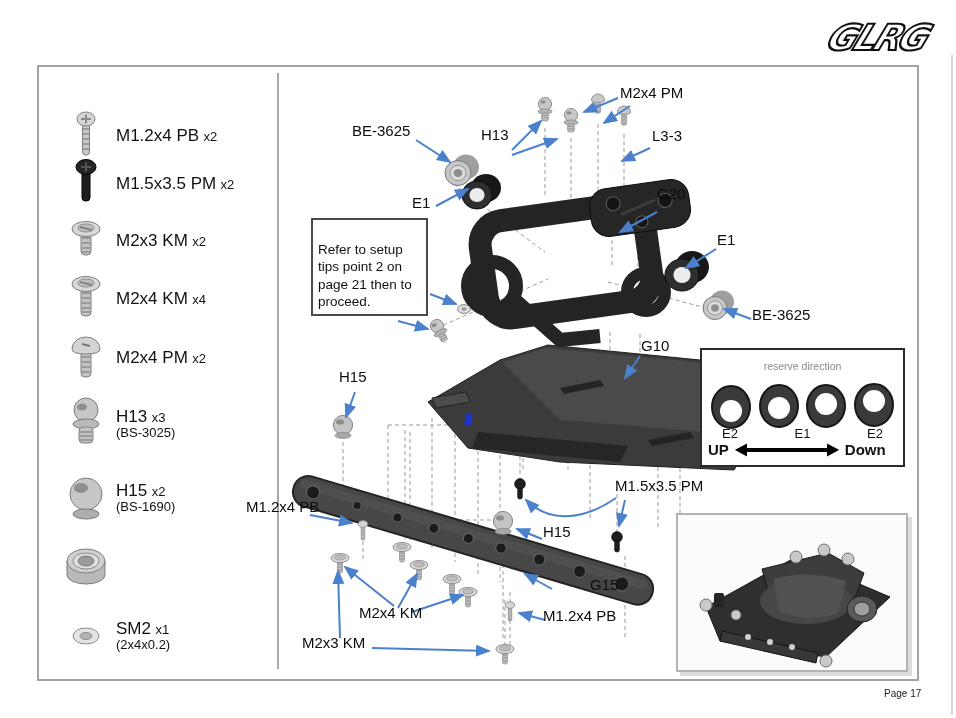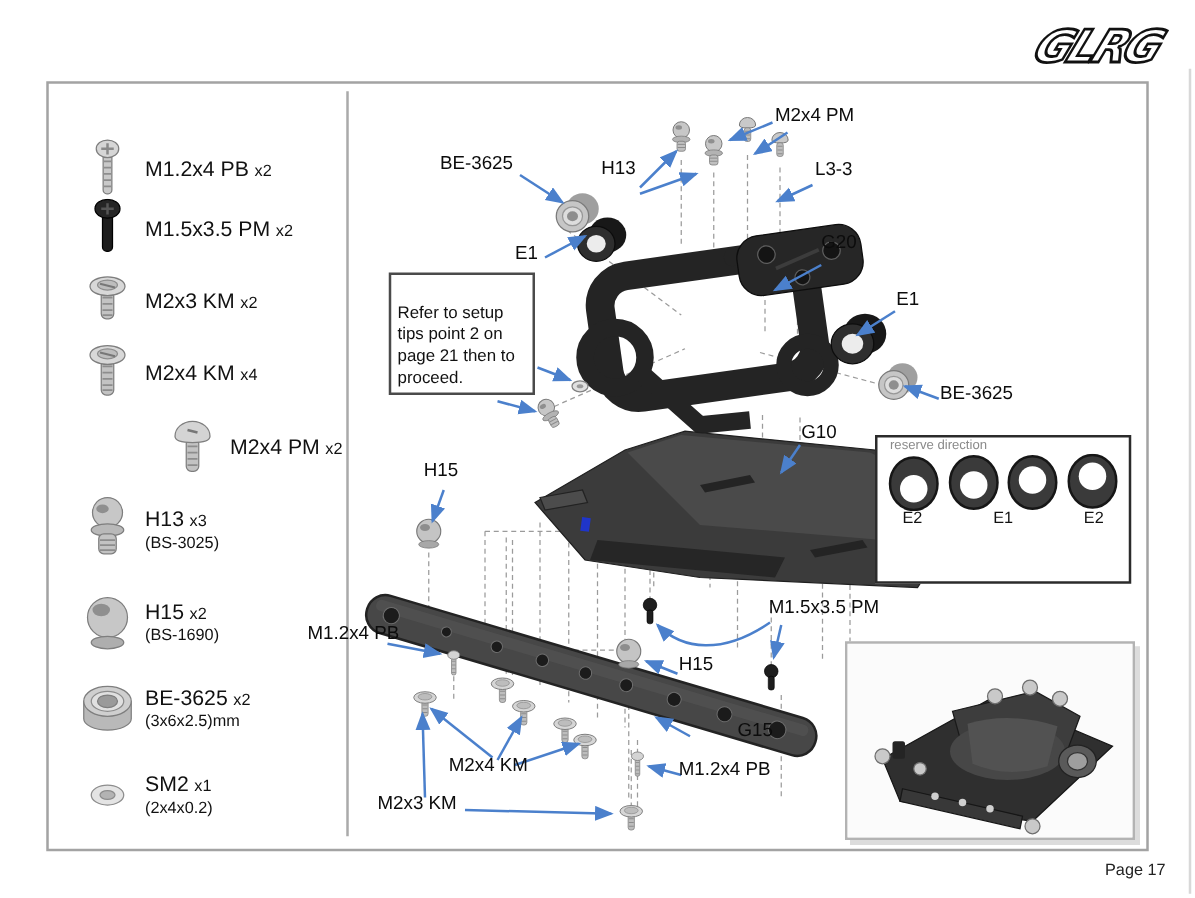--- a/index.html
+++ b/index.html
@@ -17,29 +17,29 @@
   .pqty{font-size:13px;}
   .pnote{font-size:13px;}
   
   .plabel{position:absolute;font-size:15px;white-space:nowrap;color:#0c0c0c;}
   
   .notebox{left:283px;top:218px;width:103px;border:2px solid #4a4a4a;background:#fff;
            padding:3px 5px;font-size:13.5px;line-height:1.3;white-space:pre-line;z-index:5;margin-left:28px;}
   
   .adjbox{left:700px;top:348px;width:201px;height:115px;border:2px solid #2b2b2b;background:#fff;z-index:5;}
   .adjtitle{text-align:center;font-weight:bold;font-size:13.2px;margin-top:3px;}
-  .adjsub{text-align:left;color:#8a8a8a;font-size:10.5px;margin:0 10px;}
+  .adjsub{text-align:center;color:#8a8a8a;font-size:10.5px;margin:10px 10px;}
   .adjrings{display:flex;justify-content:space-between;padding:1px 8px 0 8px;}
   .adjlabels{display:flex;font-size:13px;padding:0 20px;justify-content:space-between;margin-top:-3px;}
   .updown{display:flex;align-items:center;padding:0 6px;margin-top:0px;}
   .updown .ud{font-weight:bold;font-size:15px;}
   
   .inset{left:676px;top:513px;width:228px;height:155px;border:2px solid #b3b3b3;
          box-shadow:4px 4px 0 #dcdcdc;background:#fdfdfd;z-index:6;}
-  .footer{left:884px;top:688px;font-size:13px;color:#222;}
+  .footer{left:884px;top:688px;font-size:10px;color:#222;}
   .logo{left:818px;top:12px;}
   svg{display:block;}
   .diagram-svg{left:0;top:0;z-index:2;pointer-events:none;}
   .labels-layer{z-index:4;}
 </style>
 </head>
 <body>
 
 <div class="abs logo">
   <svg width="130" height="48" viewBox="0 0 130 48">
@@ -97,21 +97,21 @@
         <rect x="15" y="14" width="10" height="28" rx="4" fill="#c3c3c3" stroke="#7e7e7e"></rect>
         <path d="M16 19h8M16 24h8M16 29h8M16 34h8M16 38h8" stroke="#8d8d8d" stroke-width="1.4"></path>
         <ellipse cx="20" cy="10" rx="14" ry="7.5" fill="#d8d8d8" stroke="#7e7e7e"></ellipse>
         <ellipse cx="20" cy="9" rx="8" ry="4" fill="#bdbdbd" stroke="#8d8d8d"></ellipse>
         <path d="M14 8l12 3" stroke="#777" stroke-width="1.6"></path>
       </svg>
     </div>
     <div class="ptext"><span class="pname">M2x4 KM</span> <span class="pqty">x4</span></div>
   </div>
 
-  <div class="prow" style="top:332px;height:52px;justify-content:flex-end;">
+  <div class="prow" style="top:332px;height:52px;">
     <div class="picon">
       <svg width="36" height="50" viewBox="0 0 36 50">
         <rect x="13" y="18" width="10" height="26" rx="4" fill="#c3c3c3" stroke="#7e7e7e"></rect>
         <path d="M14 24h8M14 29h8M14 34h8M14 39h8" stroke="#8d8d8d" stroke-width="1.4"></path>
         <path d="M4 16 a14 12 0 0 1 28 0 q0 5 -14 5 t-14 -5Z" fill="#d4d4d4" stroke="#7e7e7e"></path>
         <path d="M14 11l8 2" stroke="#777" stroke-width="2"></path>
       </svg>
     </div>
     <div class="ptext"><span class="pname">M2x4 PM</span> <span class="pqty">x2</span></div>
   </div>
@@ -148,24 +148,20 @@
 
   <div class="prow" style="top:538px;height:58px;">
     <div class="picon">
       <svg width="54" height="48" viewBox="0 0 54 48">
         <path d="M8 18 h38 v14 a19 9 0 0 1 -38 0 Z" fill="#b9b9b9" stroke="#7e7e7e"></path>
         <ellipse cx="27" cy="18" rx="19" ry="12" fill="#cfcfcf" stroke="#7e7e7e"></ellipse>
         <ellipse cx="27" cy="18" rx="13" ry="8" fill="#e0e0e0" stroke="#8d8d8d"></ellipse>
         <ellipse cx="27" cy="18" rx="8" ry="5" fill="#9a9a9a" stroke="#7e7e7e"></ellipse>
       </svg>
     </div>
-    <div class="ptext">
-        <div><span class="pname">BE-3625</span> <span class="pqty">x2</span></div>
-    <div class="pnote">(3x6x2.5)mm</div>
-      </div>
   </div>
 
   <div class="prow" style="top:610px;height:52px;">
     <div class="picon">
       <svg width="34" height="26" viewBox="0 0 34 26">
         <ellipse cx="17" cy="13" rx="13" ry="8" fill="#e4e4e4" stroke="#8d8d8d"></ellipse>
         <ellipse cx="17" cy="13" rx="6" ry="3.5" fill="#b3b3b3" stroke="#8d8d8d"></ellipse>
       </svg>
     </div>
     <div class="ptext">
@@ -394,20 +390,30 @@
     <svg width="42" height="46" viewBox="0 0 42 46">
       <ellipse cx="21" cy="22" rx="19" ry="21" fill="#3a3a3a" stroke="#161616" stroke-width="2"></ellipse>
       <circle cx="21" cy="18" r="11" fill="#ffffff"></circle>
     </svg>
   </div>
   <div class="adjlabels">
     <span>E2</span>
     <span>E1</span>
     <span>E2</span>
   </div>
+  <div class="updown">
+    <span class="ud">UP</span>
+    <svg width="108" height="14" viewBox="0 0 108 14" style="margin:0 4px;">
+      <path d="M12 7 H96" stroke="#000" stroke-width="4"></path>
+      <path d="M12 7 L2 7 L14 1 L10 7 L14 13 Z M96 7 L106 7 L94 1 L98 7 L94 13 Z" fill="#000"></path>
+      <path d="M2 7 L14 0.5 V13.5 Z" fill="#000"></path>
+      <path d="M106 7 L94 0.5 V13.5 Z" fill="#000"></path>
+    </svg>
+    <span class="ud">Down</span>
+  </div>
 </div>
 
 <div class="abs inset">
   <svg width="228" height="155" viewBox="0 0 228 155">
     <rect x="0" y="0" width="228" height="155" fill="#fbfbfb"></rect>
     <path d="M28 92 L118 42 L212 82 L148 142 L42 126 Z" fill="#2f2f2f" stroke="#161616"></path>
     <path d="M84 54 L150 38 L186 58 L172 96 L94 90 Z" fill="#3d3d3d" stroke="#1a1a1a"></path>
     <ellipse cx="128" cy="86" rx="46" ry="23" fill="#474747"></ellipse>
     <path d="M96 64 Q130 54 168 66 L160 98 Q128 108 100 96 Z" fill="#525252"></path>
     <ellipse cx="184" cy="94" rx="15" ry="13" fill="#5a5a5a" stroke="#222"></ellipse>

